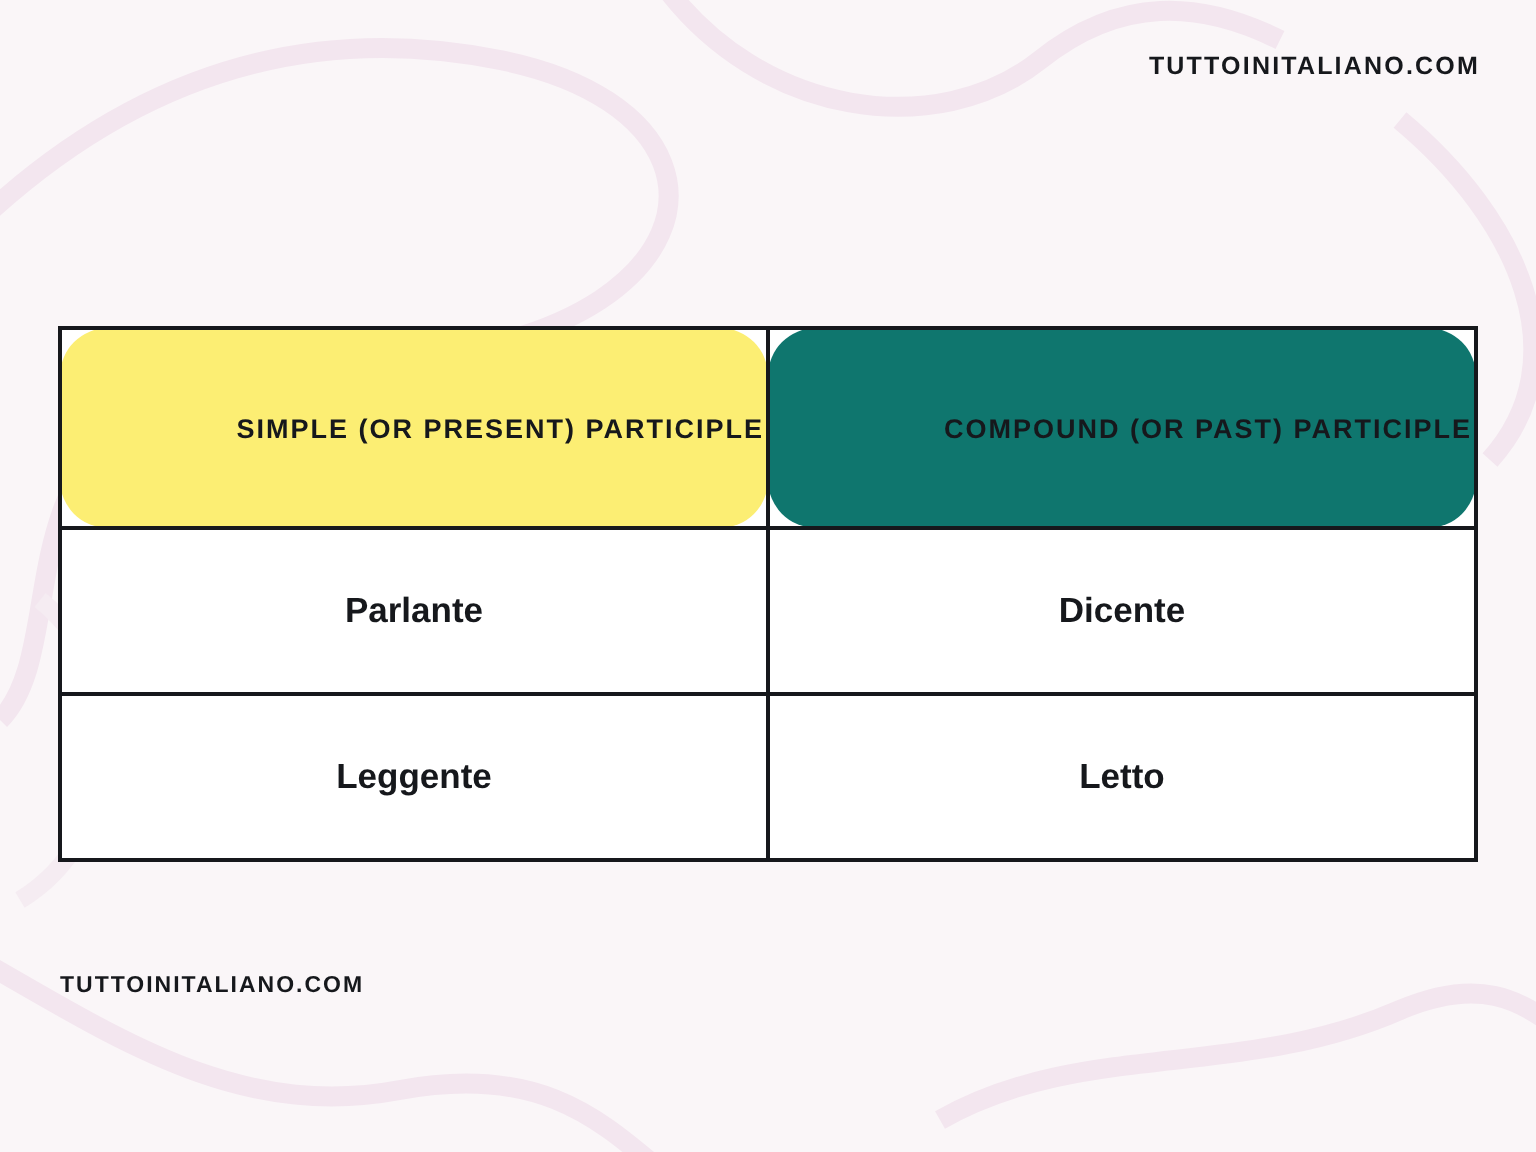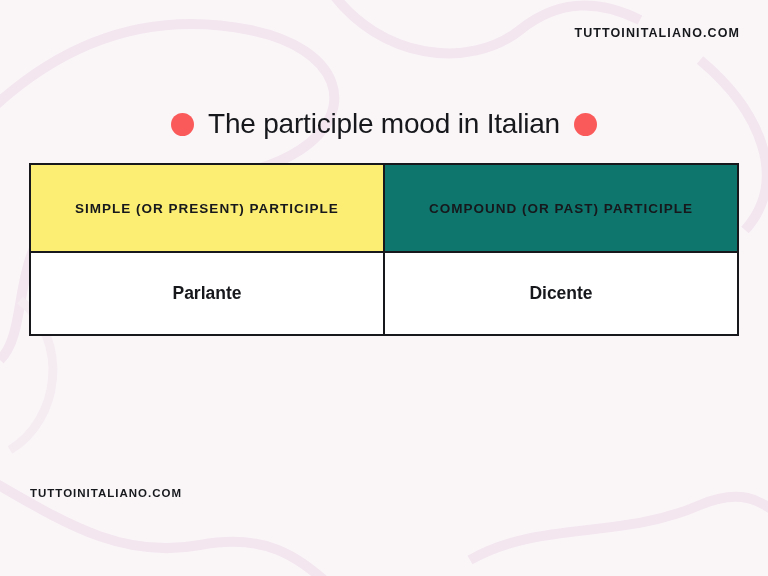--- a/index.html
+++ b/index.html
@@ -77,28 +77,29 @@
     border: 2px solid #16181c;
     border-collapse: collapse;
     background: #ffffff;
     box-sizing: border-box;
   }
   table.table td, table.table th {
     border: 2px solid #16181c;
     box-sizing: border-box;
   }
   .th-cell {
-    height: 88px;
-    text-align: center;
+    height: 100px;
+    text-align: right;
     vertical-align: middle;
     font-size: 13.5px;
     font-weight: bold;
     letter-spacing: 1.0px;
     color: #16181c;
     width: 50%;
+    border-radius: 24px;
   }
   .th-simple { background: #fcee73; }
   .th-compound { background: #0f766e; }
   .td-cell {
     height: 83px;
     text-align: center;
     vertical-align: middle;
     font-size: 17.5px;
     font-weight: bold;
     color: #16181c;
@@ -115,36 +116,35 @@
     <path d="M -20 120 C 60 40, 150 10, 250 30 C 340 48, 360 110, 300 150 C 230 196, 120 170, 60 215 C 10 252, 30 330, 0 360" fill="none" stroke="#f3e6ef" stroke-width="10"></path>
     <path d="M 330 -10 C 380 60, 470 70, 520 30 C 560 -2, 600 0, 640 20" fill="none" stroke="#f3e6ef" stroke-width="10"></path>
     <path d="M 700 60 C 760 110, 790 180, 745 230" fill="none" stroke="#f3e6ef" stroke-width="10"></path>
     <path d="M -10 480 C 60 520, 120 560, 200 545 C 270 532, 300 560, 330 585" fill="none" stroke="#f3e6ef" stroke-width="10"></path>
     <path d="M 470 560 C 540 520, 620 540, 700 505 C 740 488, 760 500, 780 515" fill="none" stroke="#f3e6ef" stroke-width="10"></path>
     <path d="M 20 300 C 70 340, 60 420, 10 450" fill="none" stroke="#f5ecf2" stroke-width="9"></path>
   </svg>
 
   <div class="brand-top">TUTTOINITALIANO.COM</div>
 
-  <div class="title-row">
-    <span class="dot"></span>
-    <span class="title-text">The participle mood in Italian</span>
-    <span class="dot"></span>
-  </div>
 
   <table class="table">
     <thead>
       <tr>
         <th class="th-cell th-simple">SIMPLE (OR PRESENT) PARTICIPLE</th>
         <th class="th-cell th-compound">COMPOUND (OR PAST) PARTICIPLE</th>
       </tr>
     </thead>
     <tbody>
       <tr>
         <td class="td-cell">Parlante</td>
         <td class="td-cell">Dicente</td>
       </tr>
+      <tr>
+        <td class="td-cell">Leggente</td>
+        <td class="td-cell">Letto</td>
+      </tr>
     </tbody>
   </table>
 
   <div class="brand-bottom">TUTTOINITALIANO.COM</div>
 
 </div>
 
 </body></html>

